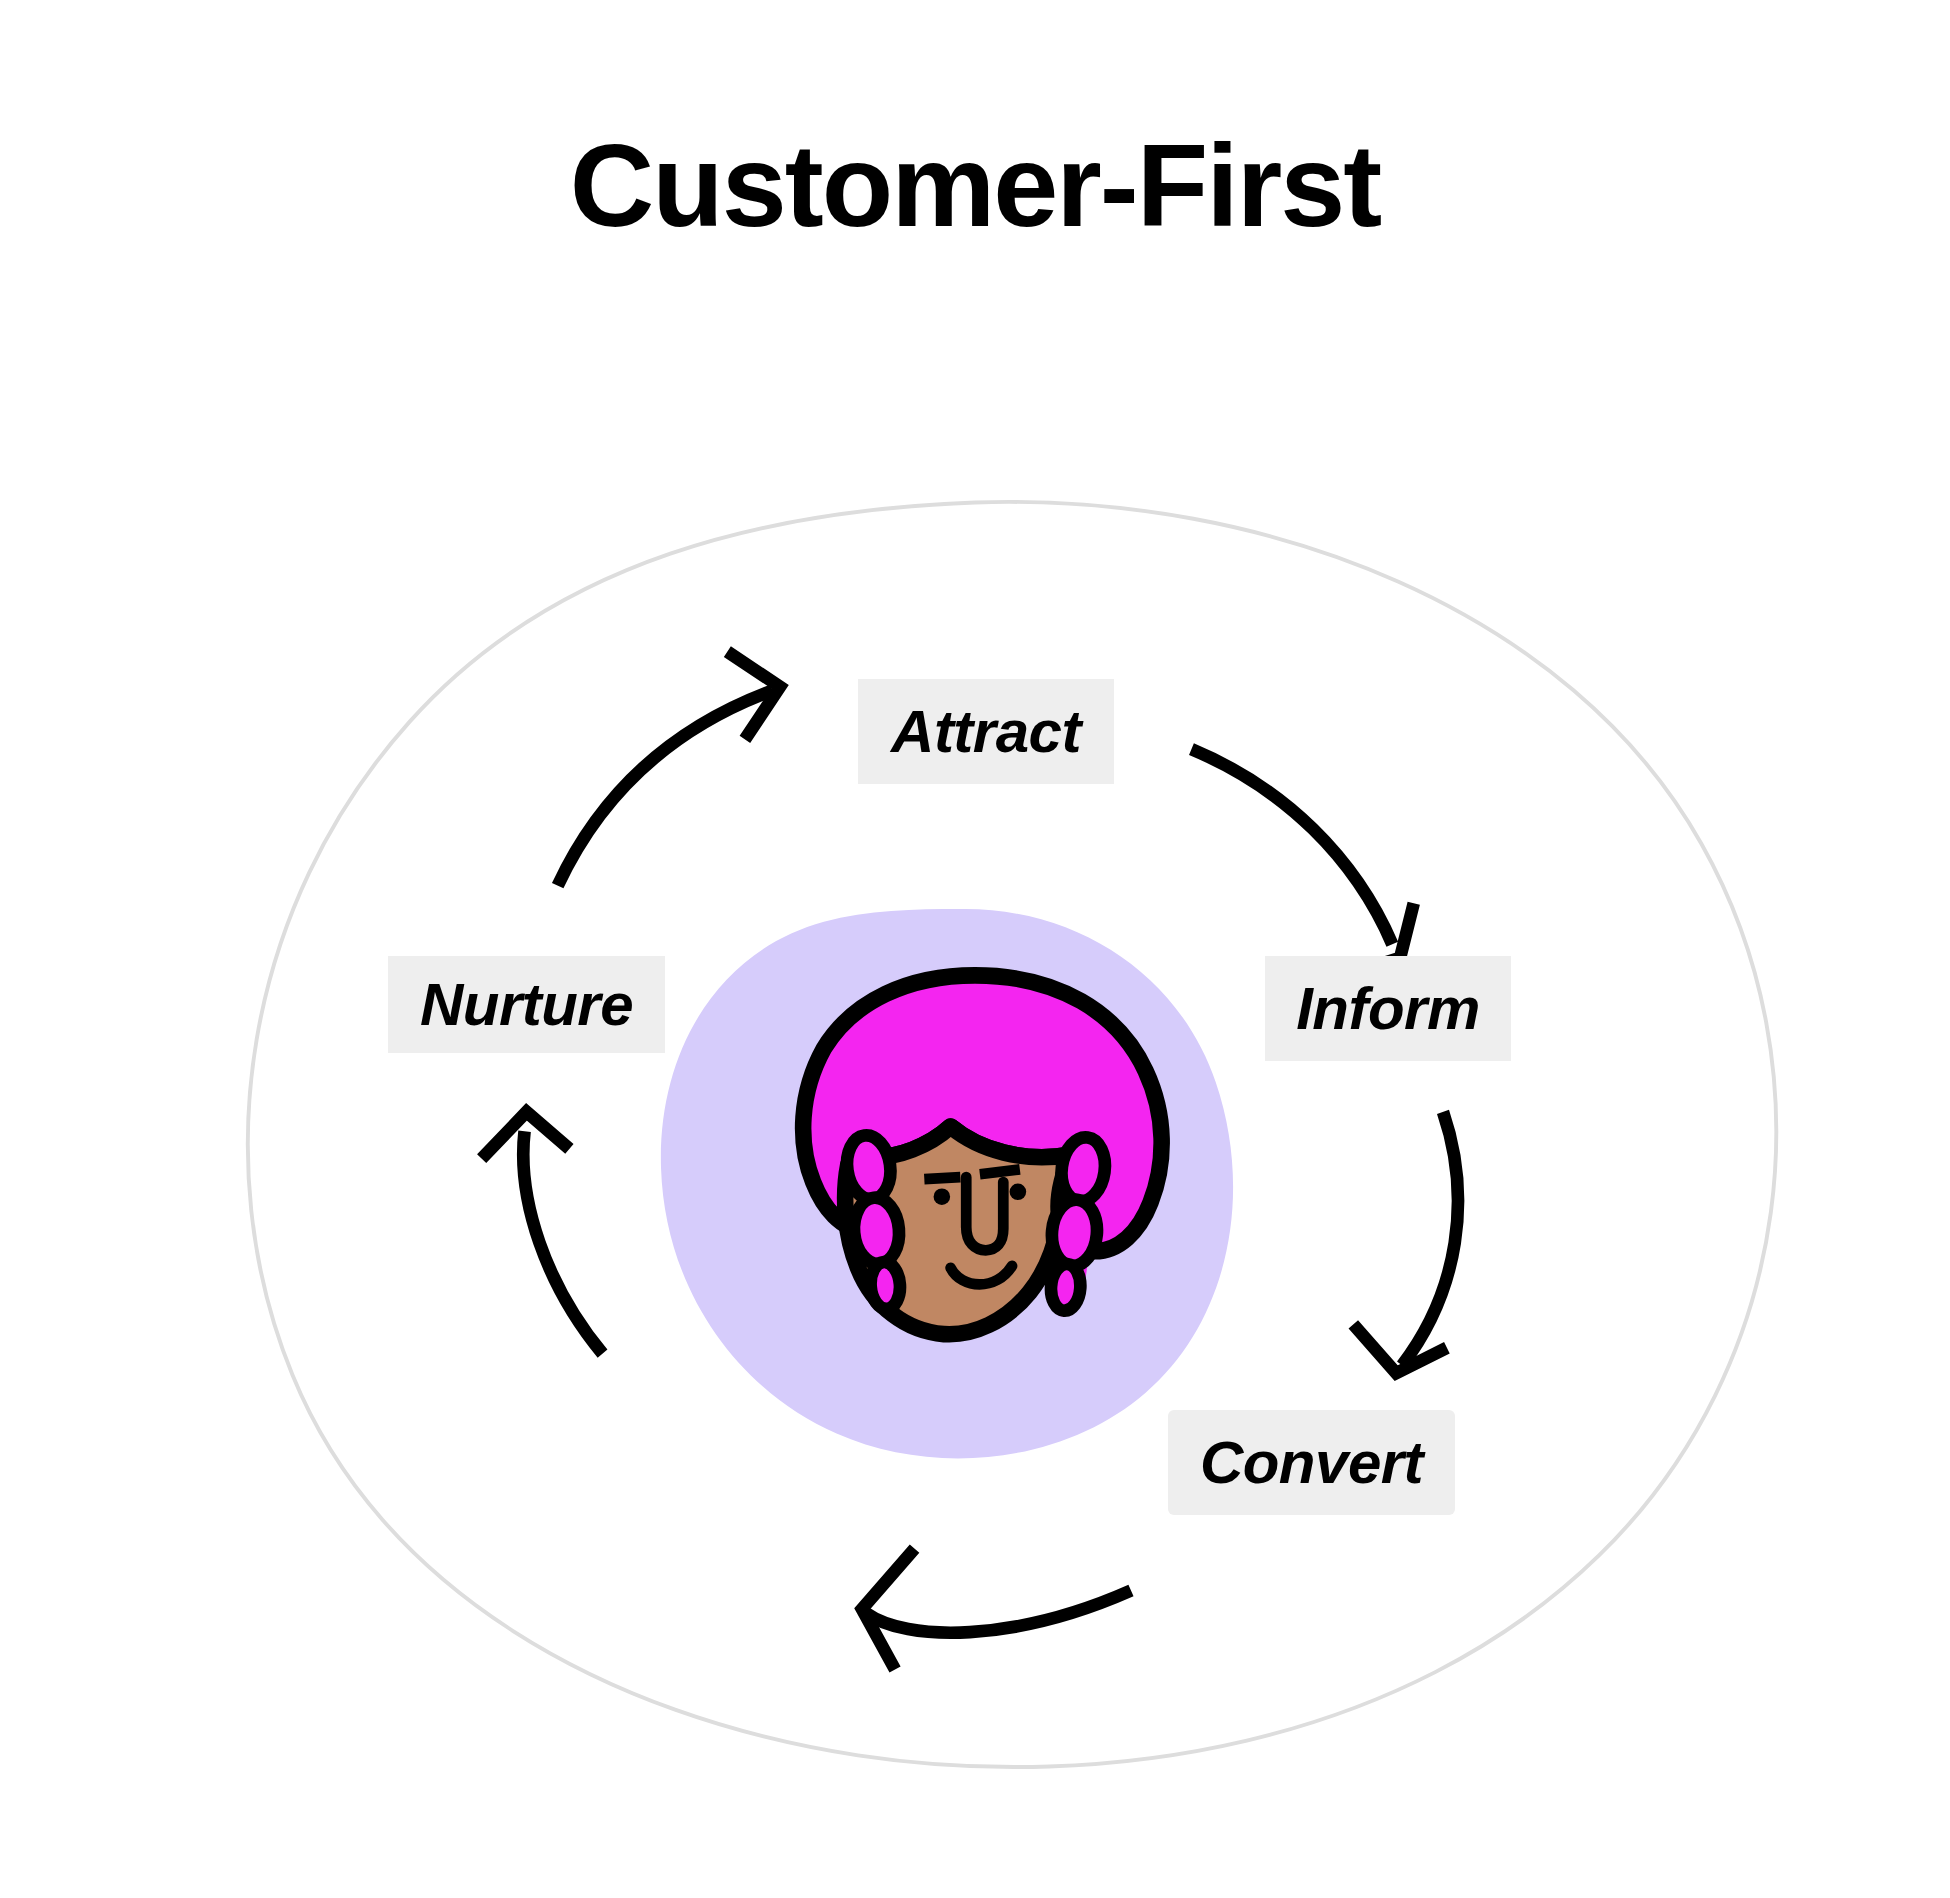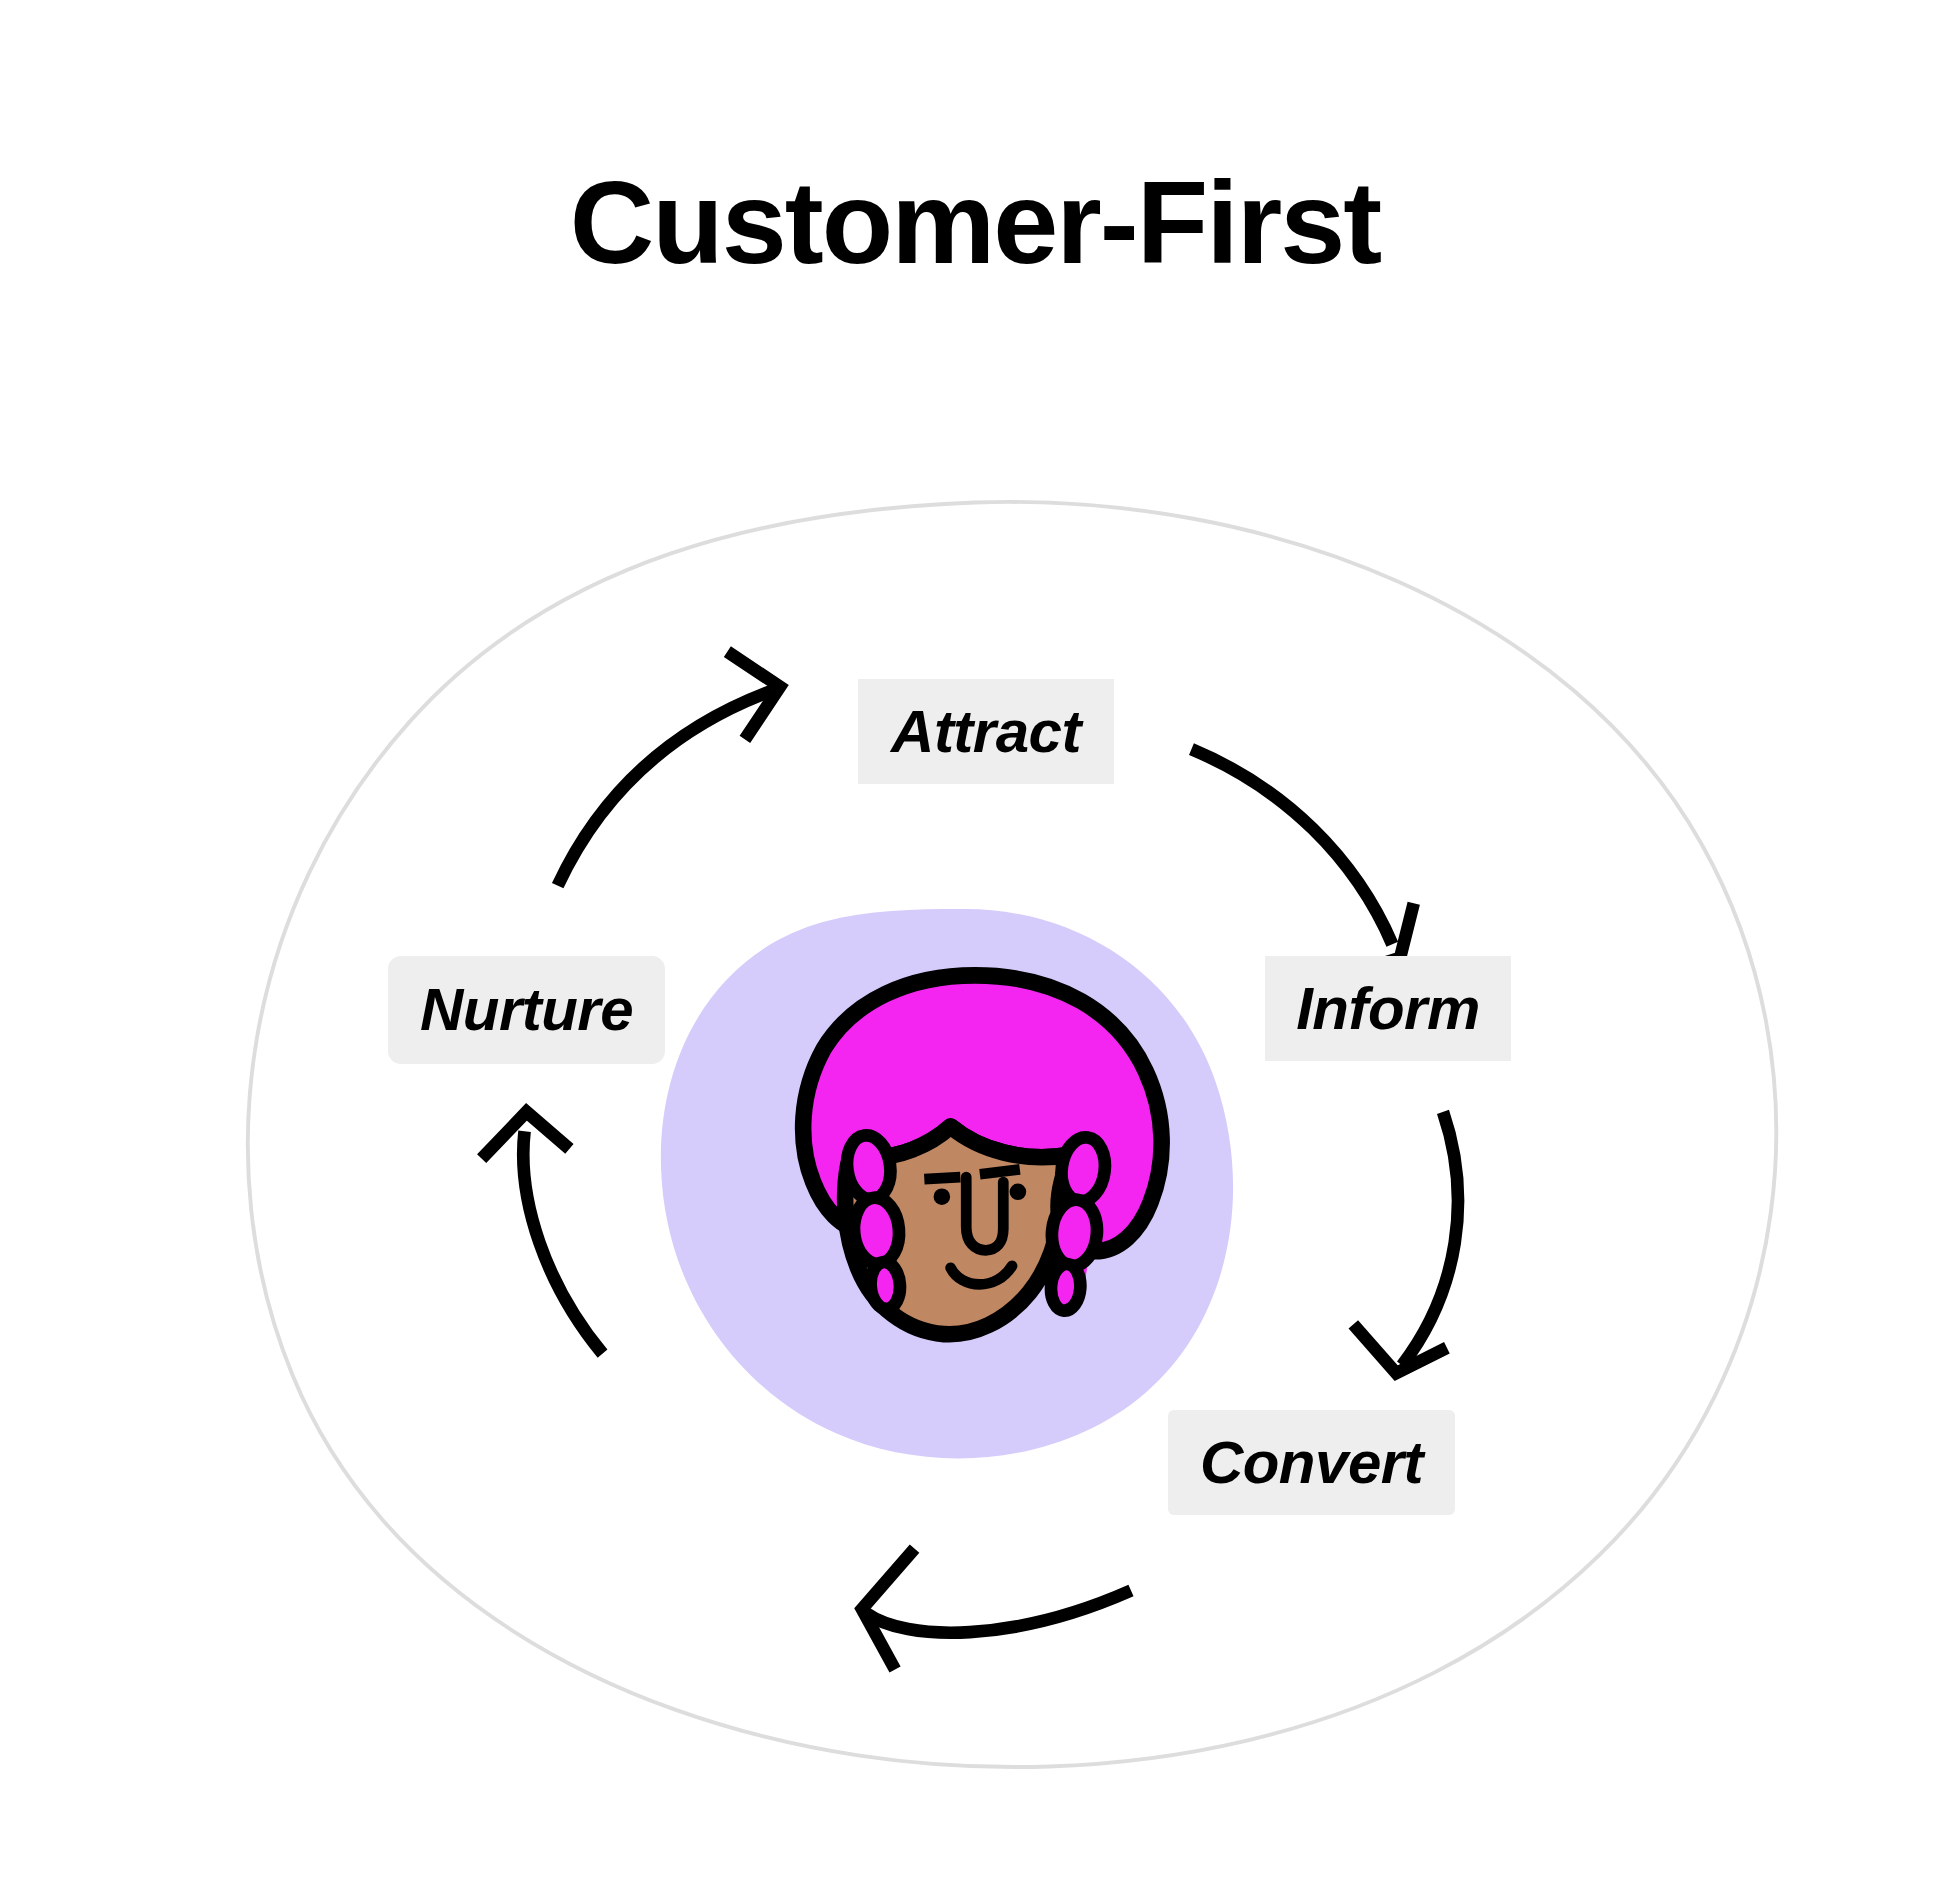--- a/index.html
+++ b/index.html
@@ -24,21 +24,20 @@
   }
 
   
   #title-block {
     position: absolute;
     left: 0;
     top: 117px;
     width: 1950px;
     text-align: center;
     pointer-events: none;
-    margin-top: 37px;
   }
   .title-line {
     display: block;
     font-family: "Liberation Sans", sans-serif;
     font-weight: 700;
     font-size: 117px;
     line-height: 138px;
     letter-spacing: -2px;
     color: #000000;
     white-space: pre;
@@ -75,21 +74,21 @@
     justify-content: center;
     letter-spacing: -0.5px;
     white-space: nowrap;
     box-sizing: border-box;
   }
 
   #label-attract  { left: 858px;  top: 679px;  width: 256px; height: 105px; }
   #label-inform   { left: 1265px; top: 956px;  width: 246px; height: 105px; }
   #label-convert  { left: 1168px; top: 1410px; width: 287px; height: 105px; border-radius: 6px; }
   #label-delight  { left: 552px;  top: 1408px; width: 267px; height: 107px; }
-  #label-nurture  { left: 388px;  top: 956px;  width: 277px; height: 108px; border-radius: 13px; }
+  #label-nurture  { left: 388px;  top: 956px;  width: 277px; height: 97px; }
 </style>
 </head>
 <body>
 
 <div id="stage">
 
   <div id="title-block">
     <span class="title-line">Customer-First</span>
   </div>
 

